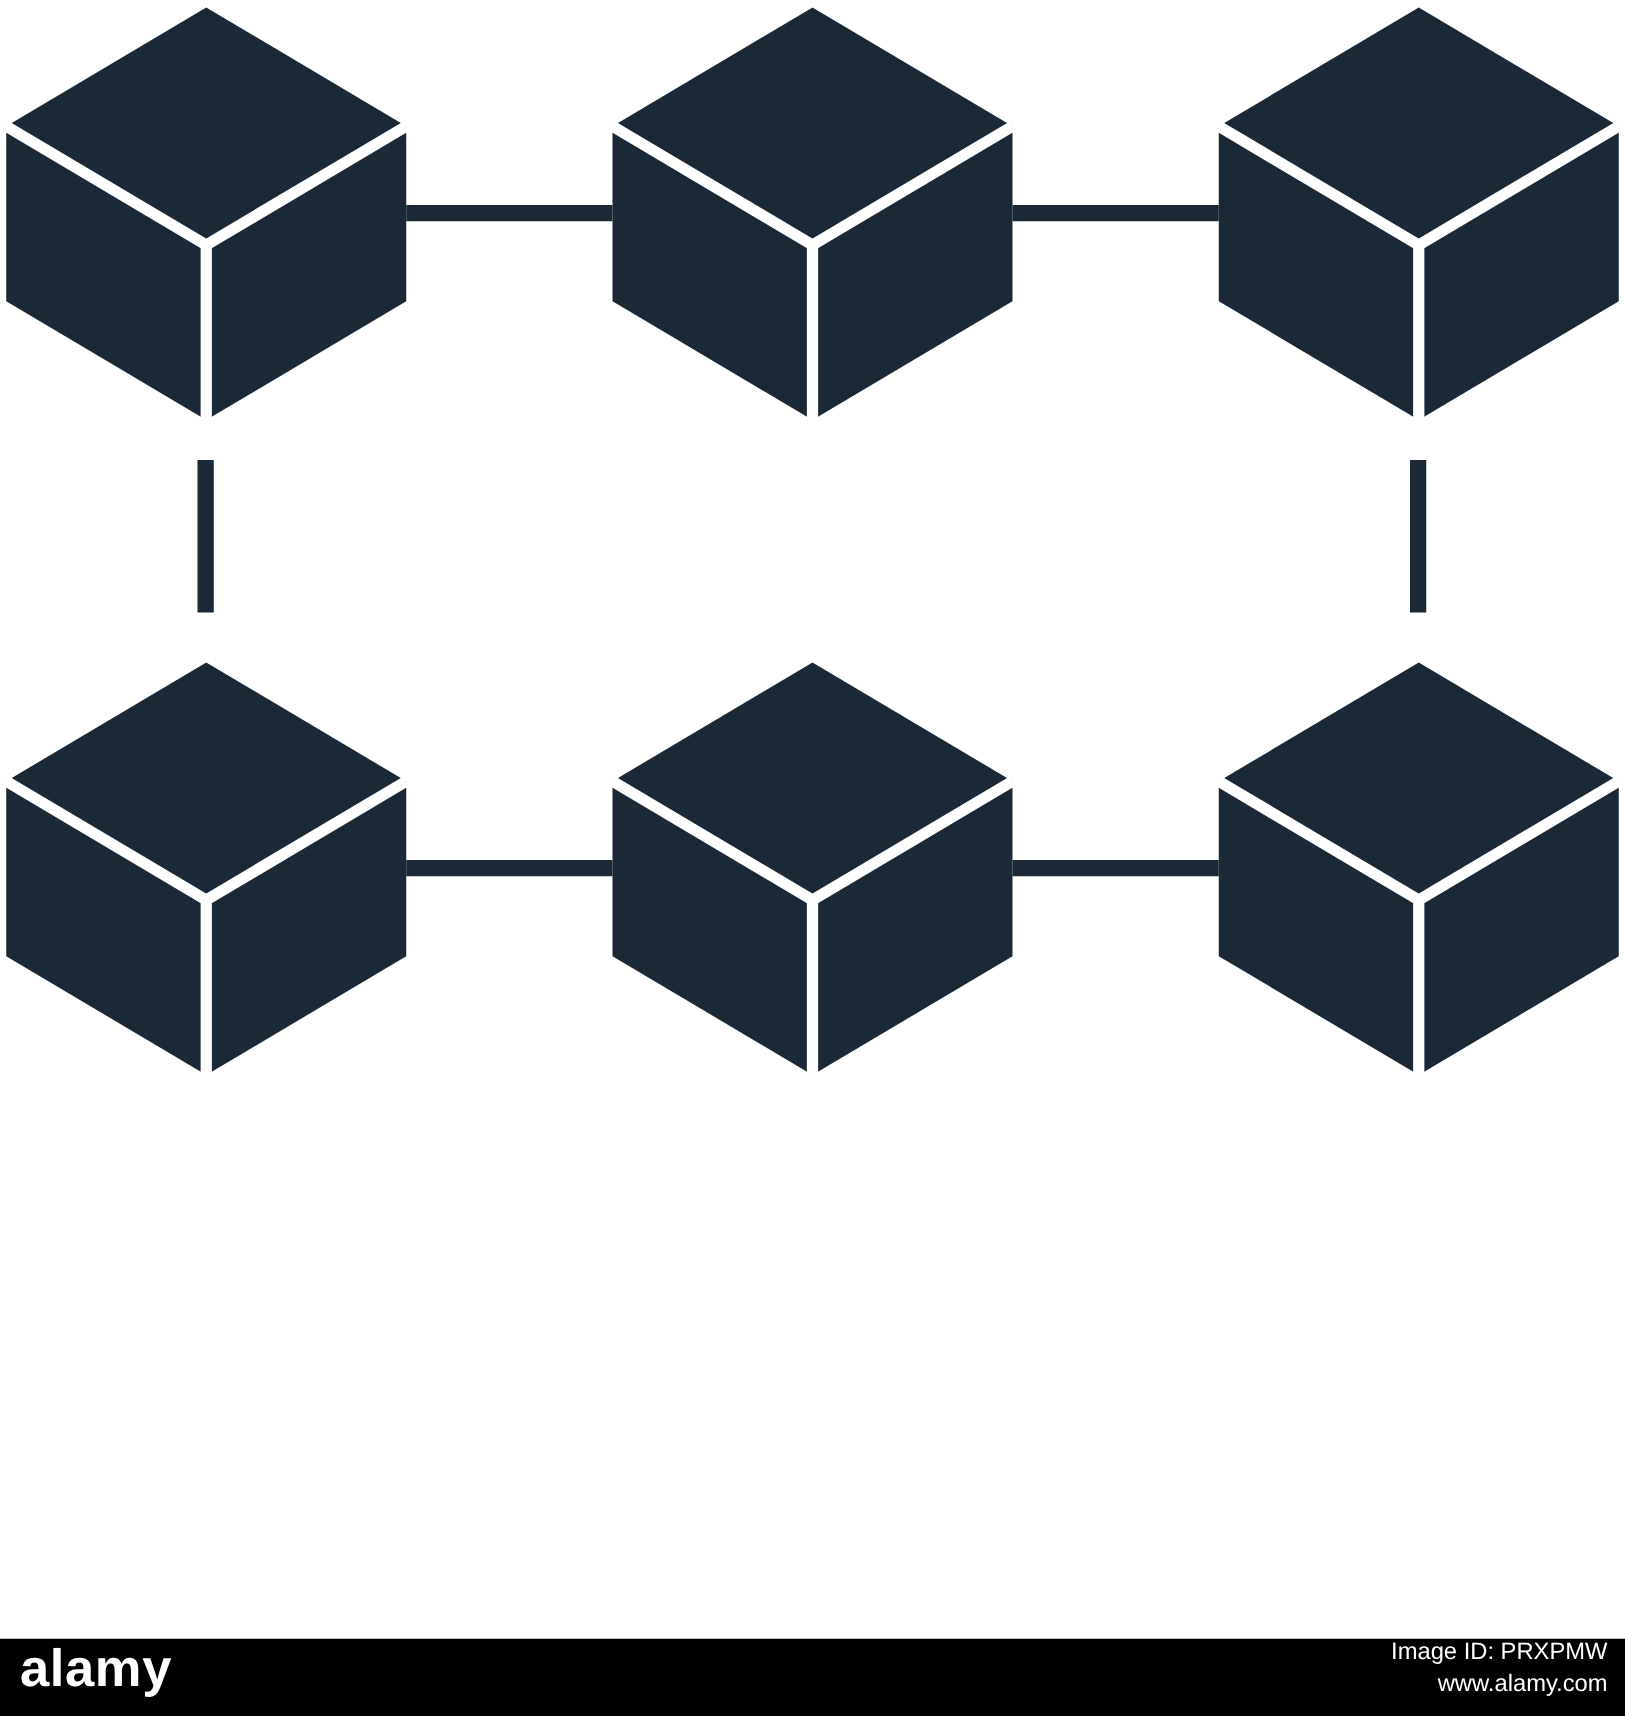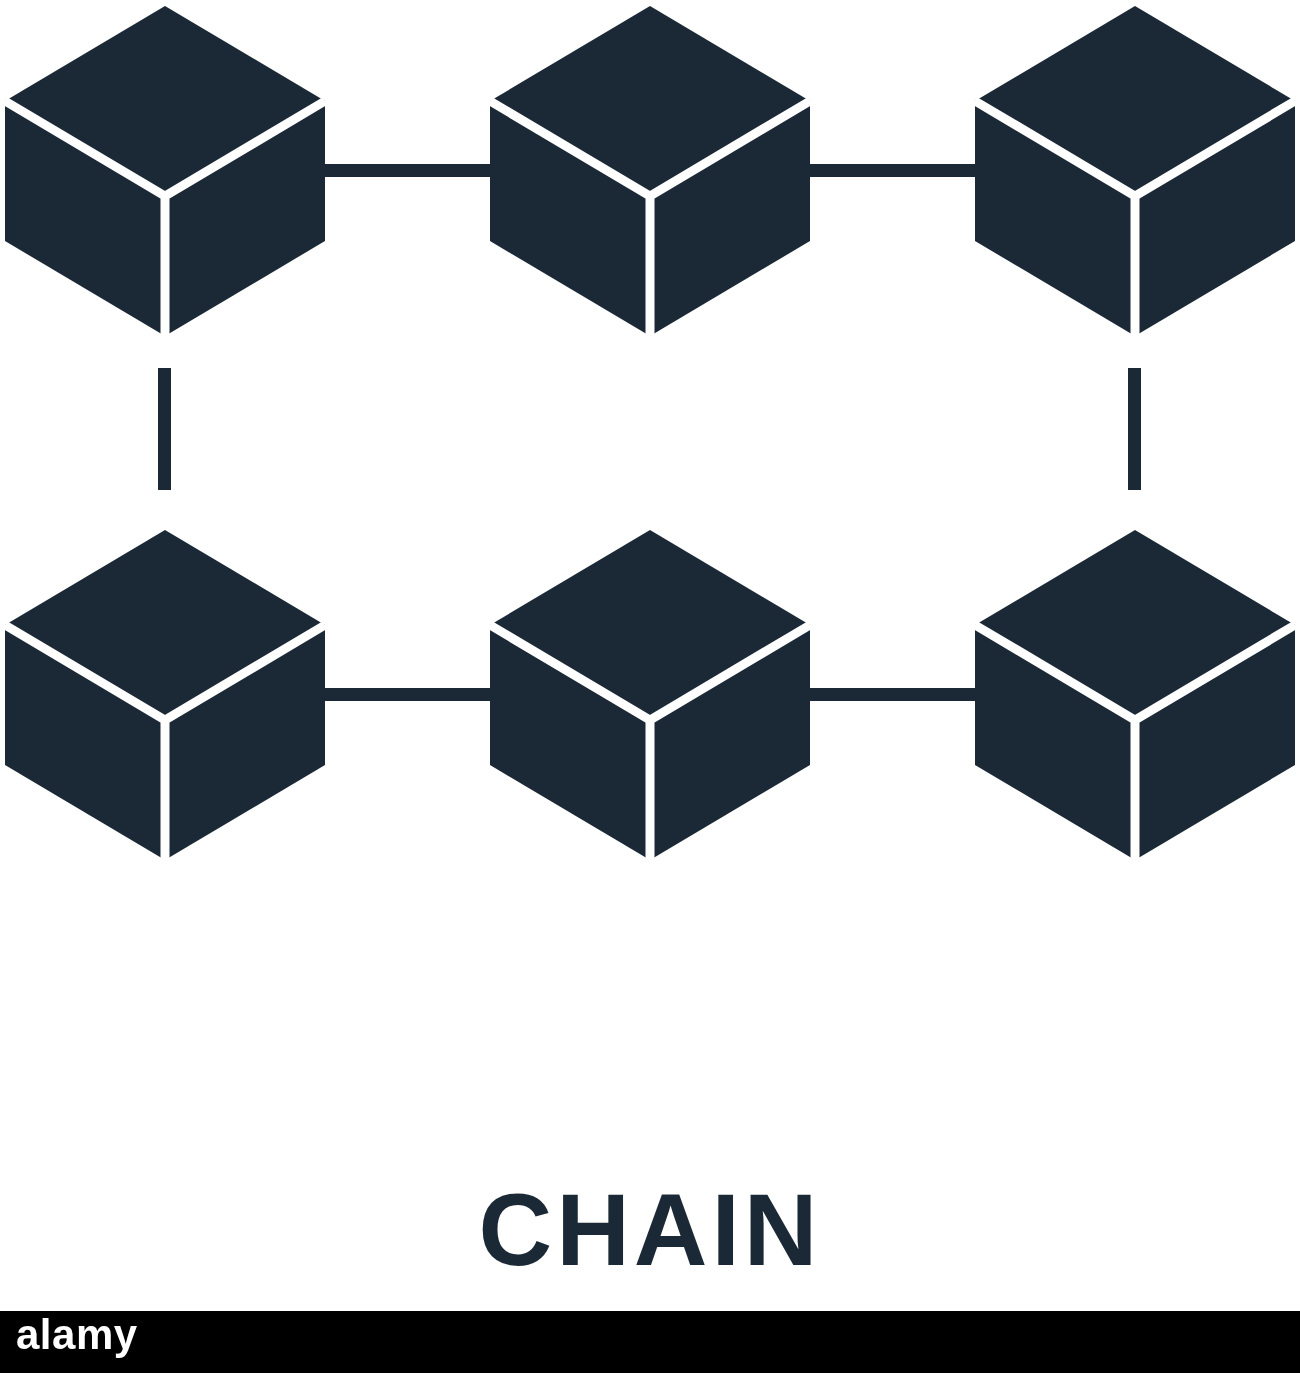--- a/index.html
+++ b/index.html
@@ -93,19 +93,22 @@
 
       <use href="#cube" x="165" y="530"></use>
       <use href="#cube" x="650" y="530"></use>
       <use href="#cube" x="1135" y="530"></use>
 
       <rect x="325" y="688" width="165" height="13"></rect>
       <rect x="810" y="688" width="165" height="13"></rect>
     </g>
   </svg>
 
-  <div class="chain-label">CHAIN</div>
 
   <div class="footer">
     <div class="brand">alamy</div>
+    <div class="meta">
+      <div>Image ID: PRXPMW</div>
+      <div>www.alamy.com</div>
+    </div>
   </div>
 
 </div>
 
 </body></html>

